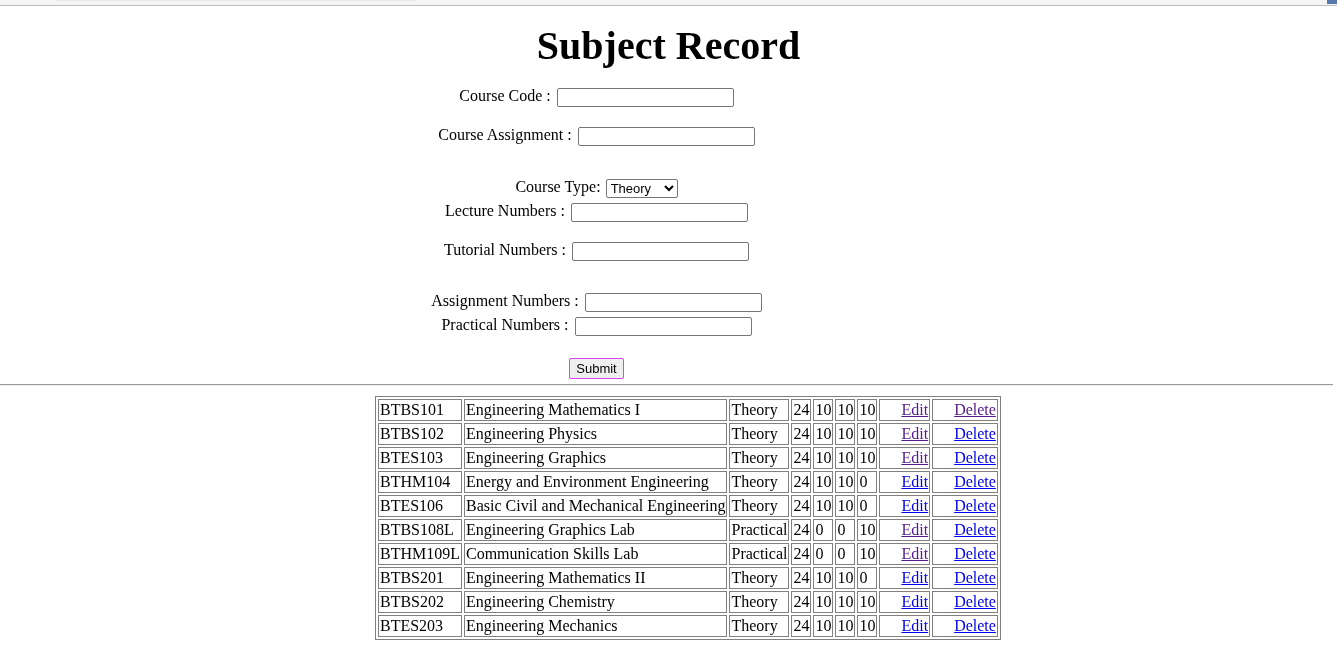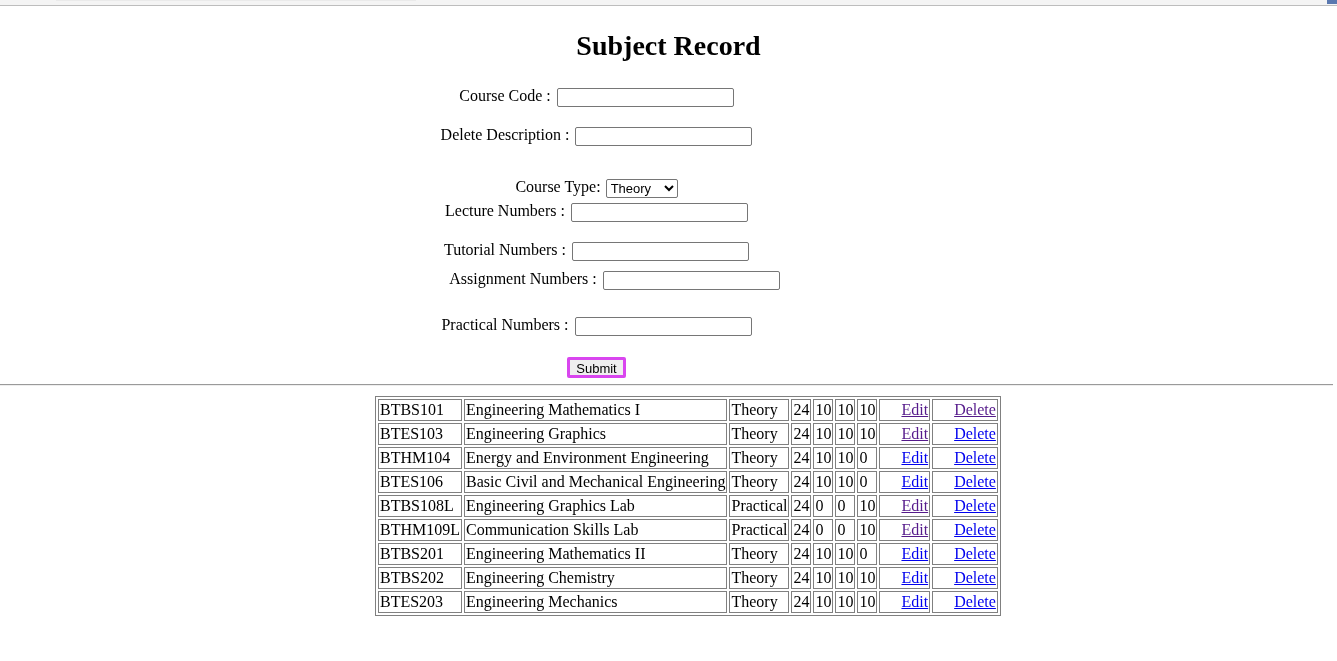--- a/index.html
+++ b/index.html
@@ -13,39 +13,39 @@
   }
   .topbar .inner {
     position: absolute; left: 56px; top: 0; width: 360px; height: 1px;
     background: #eaeaea;
   }
   .topbar .corner {
     position: absolute; right: 0; top: 0; width: 10px; height: 4px; background: #5a78b0;
   }
   h1 {
     position: absolute; left: 0; top: 28px; width: 1337px; margin: 0;
-    text-align: center; font-size: 28px; font-weight: bold; line-height: 36px;
+    text-align: center; font-size: 40px; font-weight: bold; line-height: 36px;
   }
   .form-row {
     position: absolute; left: 0; width: 1193px; text-align: center; height: 22px; line-height: 22px;
   }
   .form-row label { font-size: 16px; }
   .form-row input[type=text] {
     width: 173px; height: 17px; padding: 0 1px; margin: 0 0 0 2px;
     border: 1px solid #767676; border-radius: 2px; vertical-align: middle;
     font-family: "Liberation Sans", sans-serif; font-size: 13px;
   }
   .form-row select {
     height: 19px; width: 72px; vertical-align: middle; margin-left: 1px;
     font-family: "Liberation Sans", sans-serif; font-size: 13px;
     border: 1px solid #767676; border-radius: 2px; background: #fff;
   }
   .submit-btn {
     font-family: "Liberation Sans", sans-serif; font-size: 13px;
-    padding: 1px 6px; height: 21px; border: 3px solid #d946ef; border-radius: 2px;
+    padding: 1px 6px; height: 21px; border: 1px solid #d946ef; border-radius: 2px;
     background: #efefef; color: #000;
   }
   hr.divider {
     position: absolute; left: 0; top: 384px; width: 1333px; margin: 0;
     border: 0; border-top: 1px solid #9a9a9a; border-bottom: 1px solid #eee;
   }
   table.records {
     position: absolute; left: 375px; top: 396px;
     border: 1px solid #808080; border-spacing: 2px; border-collapse: separate;
     font-size: 16px;
@@ -65,42 +65,42 @@
 </div>
 
 <h1>Subject Record</h1>
 
 <div class="form-row" style="top:85px;">
   <label>Course Code :</label>
   <input type="text" value="" style="">
 </div>
 
 <div class="form-row" style="top:124px;">
-  <label>Delete Description :</label>
+  <label>Course Assignment :</label>
   <input type="text" value="" style="">
 </div>
 
 <div class="form-row" style="top:176px;">
   <label>Course Type:</label>
   <select>
     <option>Theory</option>
   </select>
 </div>
 
 <div class="form-row" style="top:200px;">
   <label>Lecture Numbers :</label>
   <input type="text" value="" style="">
 </div>
 
 <div class="form-row" style="top:239px;">
   <label>Tutorial Numbers :</label>
   <input type="text" value="" style="">
 </div>
 
-<div class="form-row" style="top:268px;padding-left:18px;">
+<div class="form-row" style="top:290px;">
   <label>Assignment Numbers :</label>
   <input type="text" value="" style="">
 </div>
 
 <div class="form-row" style="top:314px;">
   <label>Practical Numbers :</label>
   <input type="text" value="" style="">
 </div>
 
 <div class="form-row" style="top:357px;">
@@ -114,20 +114,31 @@
       <tr>
         <td>BTBS101</td>
         <td>Engineering Mathematics I</td>
         <td>Theory</td>
         <td>24</td>
         <td>10</td>
         <td>10</td>
         <td>10</td>
         <td><a class="edit visited" href="#">Edit</a></td>
         <td><a class="delete visited" href="#">Delete</a></td>
+      </tr>
+      <tr>
+        <td>BTBS102</td>
+        <td>Engineering Physics</td>
+        <td>Theory</td>
+        <td>24</td>
+        <td>10</td>
+        <td>10</td>
+        <td>10</td>
+        <td><a class="edit visited" href="#">Edit</a></td>
+        <td><a class="delete" href="#">Delete</a></td>
       </tr>
       <tr>
         <td>BTES103</td>
         <td>Engineering Graphics</td>
         <td>Theory</td>
         <td>24</td>
         <td>10</td>
         <td>10</td>
         <td>10</td>
         <td><a class="edit visited" href="#">Edit</a></td>

